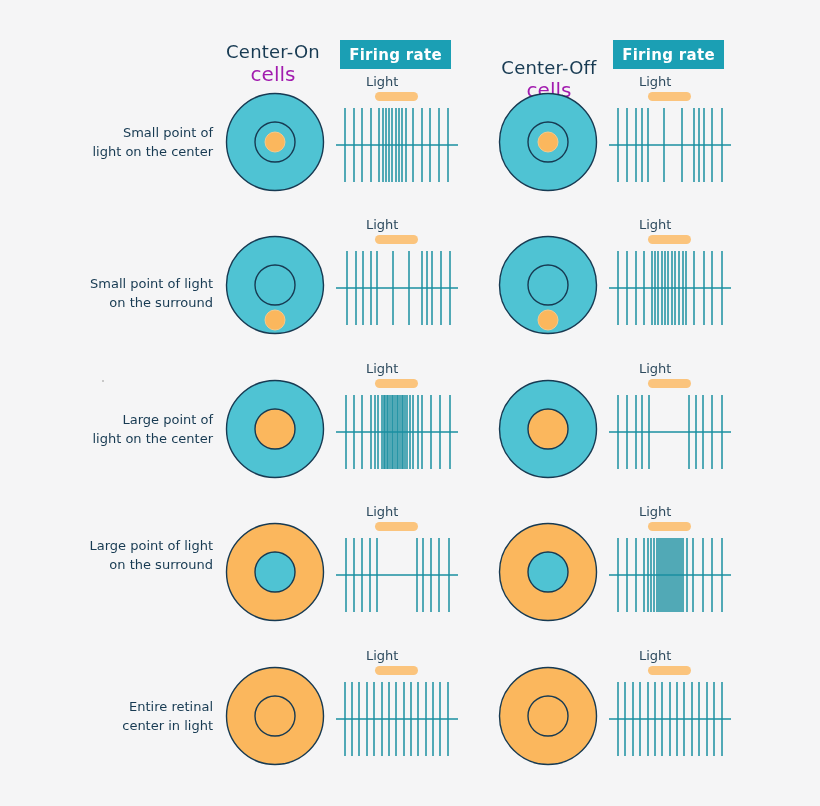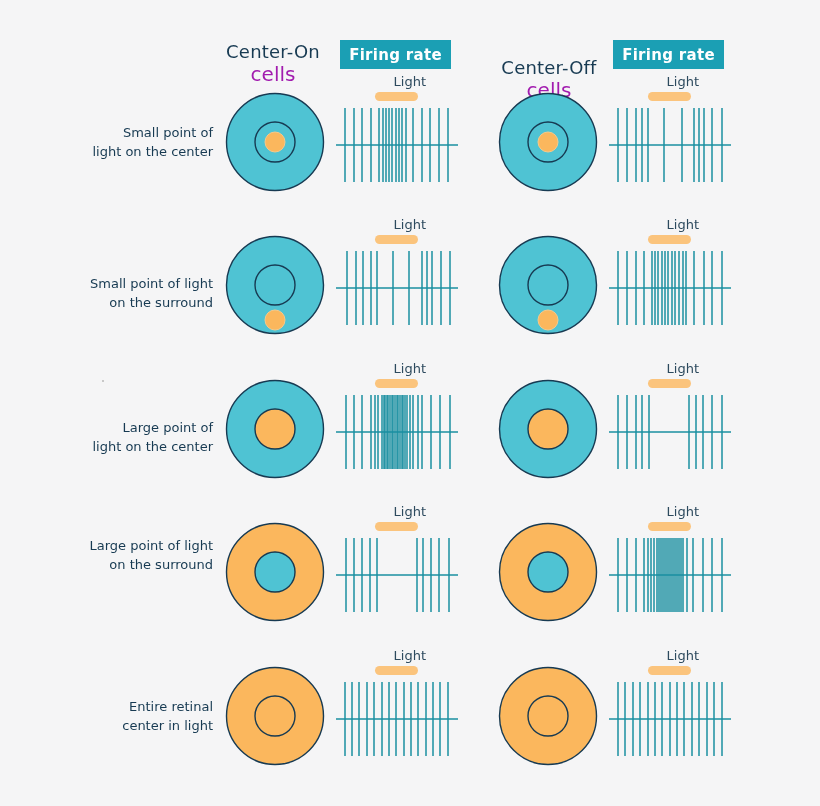--- a/index.html
+++ b/index.html
@@ -2,21 +2,21 @@
 <html><head>
 <meta charset="utf-8">
 <style>
   html,body{margin:0;padding:0;}
   body{width:820px;height:806px;background:#f5f5f6;position:relative;overflow:hidden;font-family:"DejaVu Sans","Liberation Sans",sans-serif;color:#173a52;}
   .col-title{position:absolute;text-align:center;line-height:1;}
   .col-title .t1{font-size:18px;font-weight:normal;color:#173a52;display:block;letter-spacing:0.2px;}
   .col-title .t2{font-size:20px;color:#a21caf;display:block;margin-top:3px;}
   .firing-badge{position:absolute;height:29px;background:#1b9fb4;color:#ffffff;font-size:15px;font-weight:bold;display:flex;align-items:center;justify-content:center;letter-spacing:0.3px;}
   .row-label{position:absolute;right:607px;text-align:right;font-size:13px;font-weight:normal;color:#173a52;line-height:19px;white-space:pre-line;}
-  .light-label{position:absolute;font-size:13px;color:#2d4a5e;text-align:right;width:60px;}
+  .light-label{position:absolute;font-size:13px;color:#2d4a5e;text-align:left;width:60px;}
   .light-bar{position:absolute;width:43px;height:9px;border-radius:5px;background:#fbc47d;}
   svg{position:absolute;overflow:visible;}
   .dot{position:absolute;width:2px;height:2px;background:#c8c8c8;left:102px;top:380px;}
 </style>
 </head>
 <body>
 
 <div class="col-title" style="left:218px;top:43px;width:110px;">
   <span class="t1">Center-On</span>
   <span class="t2">cells</span>
@@ -130,21 +130,21 @@
       <line x1="63" x2="63" y1="1" y2="75" stroke="#1a8fa0" stroke-width="1.5"></line>
       <line x1="66" x2="66" y1="1" y2="75" stroke="#1a8fa0" stroke-width="1.5"></line>
       <line x1="70" x2="70" y1="1" y2="75" stroke="#1a8fa0" stroke-width="1.5"></line>
       <line x1="74" x2="74" y1="1" y2="75" stroke="#1a8fa0" stroke-width="1.5"></line>
       <line x1="77" x2="77" y1="1" y2="75" stroke="#1a8fa0" stroke-width="1.5"></line>
       <line x1="85" x2="85" y1="1" y2="75" stroke="#1a8fa0" stroke-width="1.5"></line>
       <line x1="95" x2="95" y1="1" y2="75" stroke="#1a8fa0" stroke-width="1.5"></line>
       <line x1="103" x2="103" y1="1" y2="75" stroke="#1a8fa0" stroke-width="1.5"></line>
       <line x1="113" x2="113" y1="1" y2="75" stroke="#1a8fa0" stroke-width="1.5"></line>
     </svg>
-    <div class="row-label" style="top: 410px; margin-top: 8px;">Large point of
+    <div class="row-label" style="top: 410px;">Large point of
 light on the center</div>
     <svg width="100" height="100" style="left: 225px; top: 379px;">
       <circle cx="50" cy="50" r="48.5" fill="#4fc3d3" stroke="#173a52" stroke-width="1.4"></circle>
       <circle cx="50" cy="50" r="20" fill="#fbb75d" stroke="#173a52" stroke-width="1.4"></circle>
     </svg>
     <svg width="100" height="100" style="left: 498px; top: 379px;">
       <circle cx="50" cy="50" r="48.5" fill="#4fc3d3" stroke="#173a52" stroke-width="1.4"></circle>
       <circle cx="50" cy="50" r="20" fill="#fbb75d" stroke="#173a52" stroke-width="1.4"></circle>
     </svg>
     <div class="light-label" style="left: 366px; top: 361px;">Light</div>

